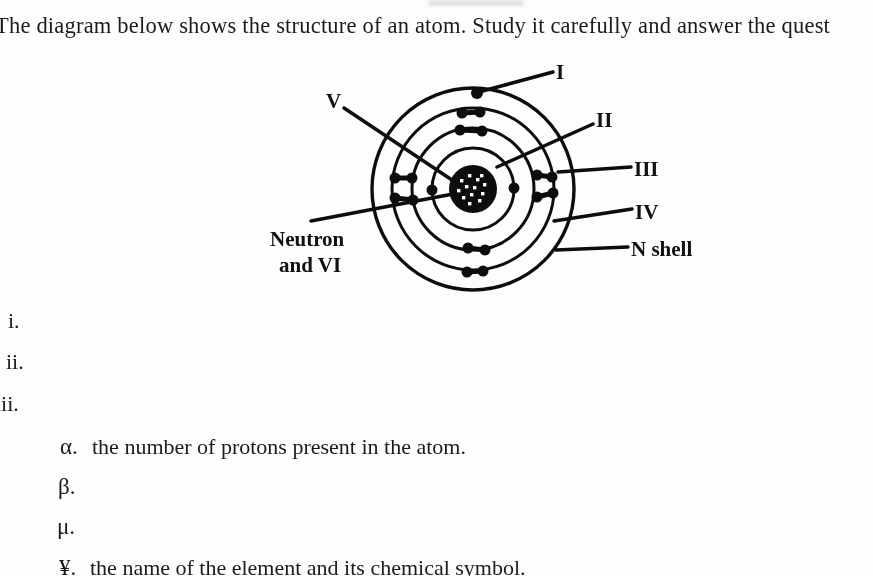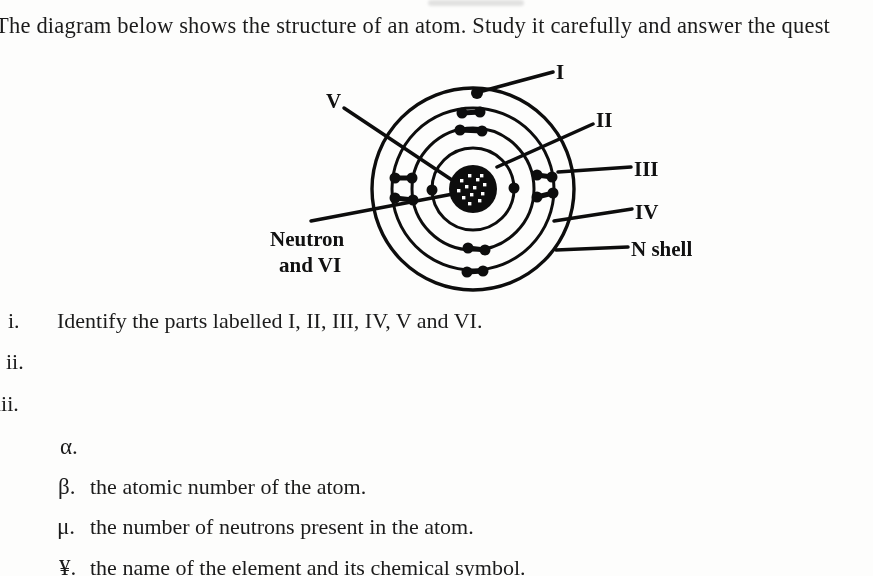--- a/index.html
+++ b/index.html
@@ -124,36 +124,34 @@
   <text x="384" y="126" font-size="21">III</text>
   <text x="385" y="169" font-size="21">IV</text>
   <text x="381" y="206" font-size="21">N shell</text>
   <text x="76" y="58" font-size="21">V</text>
   <text x="20" y="196" font-size="21">Neutron</text>
   <text x="29" y="222" font-size="21">and VI</text>
 </svg>
 
 <div class="abs q-row" style="top:308px;">
   <span class="q-marker" style="left:8px;">i.</span>
-  <span class="q-text" style="left:57px;">Identify the parts labelled I, II, III, IV, V and VI.</span>
 </div>
 <div class="abs q-row" style="top:349px;">
   <span class="q-marker" style="left:6px;">ii.</span>
 </div>
 <div class="abs q-row" style="top:391px;">
   <span class="q-marker" style="left:-5px;">iii.</span>
 </div>
 
 <div class="abs q-row" style="top:434px;">
   <span class="q-marker sub-marker" style="left:60px;">α.</span>
+  <span class="q-text" style="left:92px;">the number of protons present in the atom.</span>
 </div>
 <div class="abs q-row" style="top:474px;">
   <span class="q-marker sub-marker" style="left:58px;">β.</span>
-  <span class="q-text" style="left:90px;">the atomic number of the atom.</span>
 </div>
 <div class="abs q-row" style="top:514px;">
   <span class="q-marker sub-marker" style="left:57px;">μ.</span>
-  <span class="q-text" style="left:90px;">the number of neutrons present in the atom.</span>
 </div>
 <div class="abs q-row" style="top:555px;">
   <span class="q-marker sub-marker" style="left:59px;">¥.</span>
   <span class="q-text" style="left:90px;">the name of the element and its chemical symbol.</span>
 </div>
 
 </body></html>

